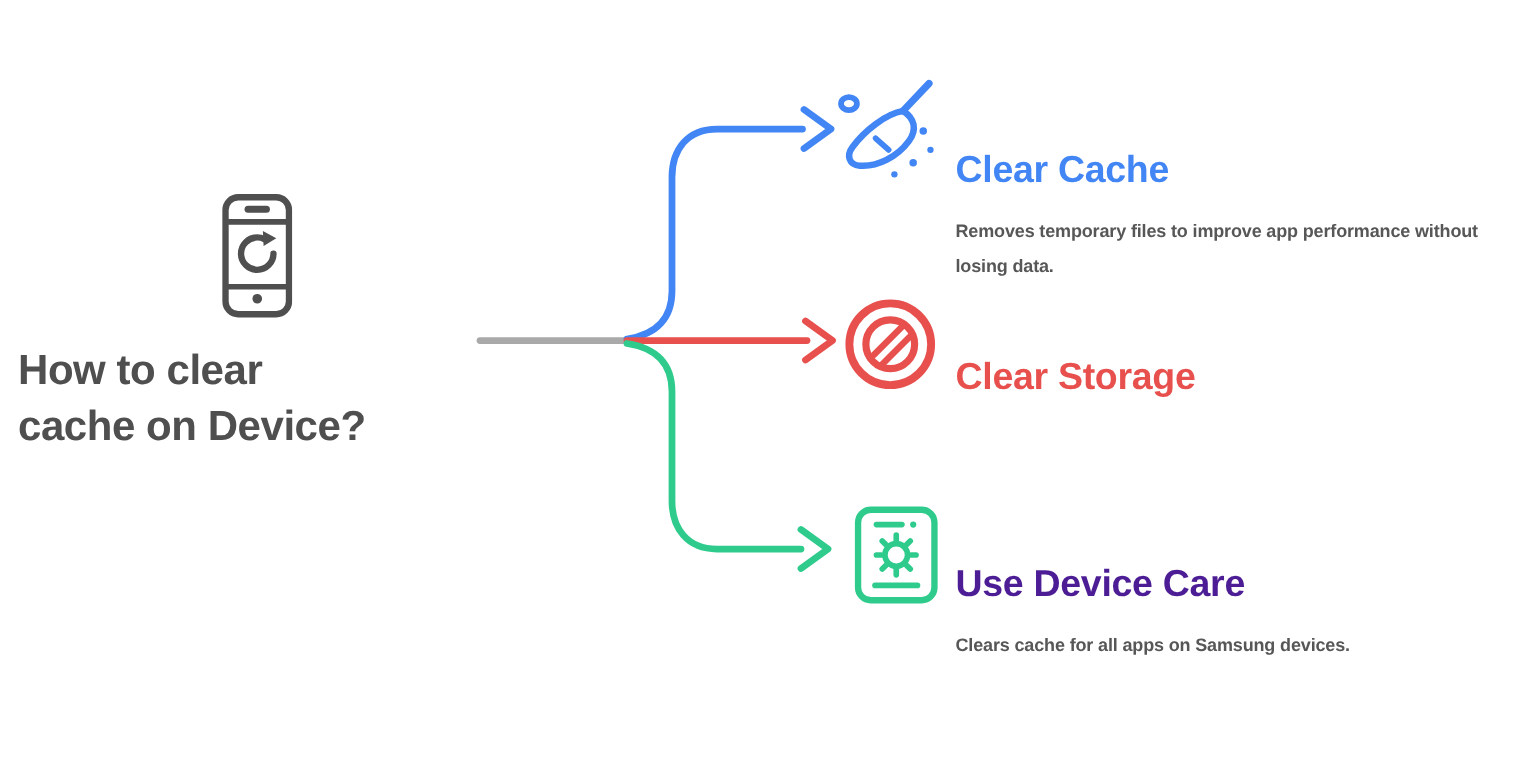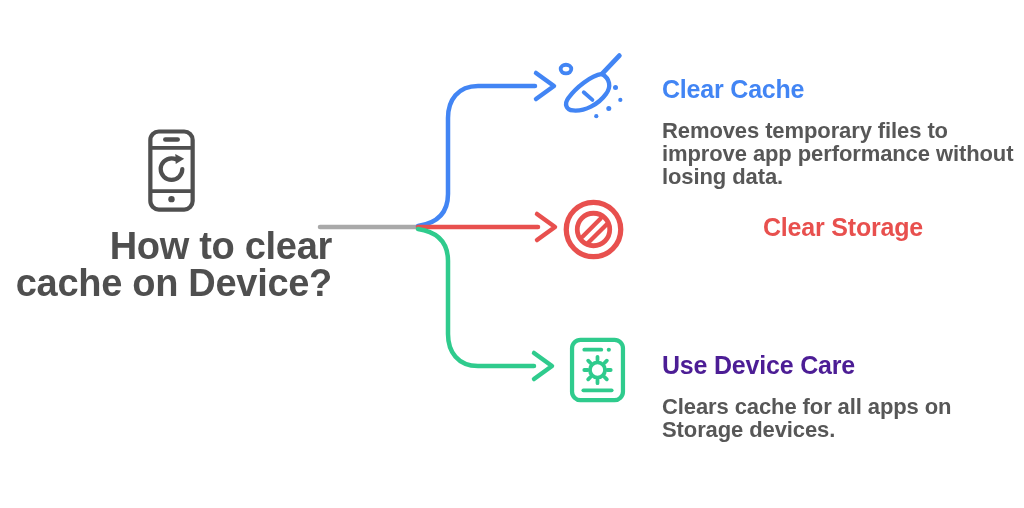--- a/index.html
+++ b/index.html
@@ -7,41 +7,41 @@
     position:relative; width:1024px; height:508px; overflow:hidden;
     background:#ffffff;
     font-family:"Liberation Sans", sans-serif;
   }
   .abs { position:absolute; }
   #connectors { position:absolute; left:0; top:0; width:1024px; height:508px; }
 
   
   #main-title {
     left:12px; top:228px; width:320px;
-    font-size:38px; font-weight:bold; line-height:37px;
-    text-align:right; color:var(--dark-gray); letter-spacing:-0.3px;
+    font-size:28px; font-weight:bold; line-height:37px;
+    text-align:left; color:var(--dark-gray); letter-spacing:-0.3px;
   }
   #center-phone-icon { left:148px; top:129px; }
 
   
   #broom-icon-box  { left:553px; top:47px;  }
   #block-icon-box  { left:561px; top:197px; }
   #device-icon-box { left:569px; top:337px; }
 
   
-  .branch { left:662px; width:362px; }
+  .branch { left:637px; width:362px;margin-top:24px; }
   #branch-0 { top:74px; }
-  #branch-1 { top:212px;text-align:center; }
+  #branch-1 { top:212px; }
   #branch-2 { top:350px; }
   .branch h2 {
     margin:0; font-size:25px; line-height:30px; font-weight:bold;
     letter-spacing:-0.2px;
   }
   .branch p {
-    margin:15px 0 0 0; font-size:22px; line-height:23px; font-weight:bold;
+    margin:15px 0 0 0; font-size:12px; line-height:23px; font-weight:bold;
     color:var(--body-text); letter-spacing:-0.1px;
   }
   svg { display:block; }
 </style>
 </head>
 <body>
 
 <div id="canvas">
 
   <svg id="connectors" viewBox="0 0 1024 508" fill="none" stroke-linecap="round" stroke-linejoin="round">
@@ -117,16 +117,16 @@
     <h2 style="color: rgb(66, 133, 244);">Clear Cache</h2>
     <p>Removes temporary files to improve app performance without losing data.</p>
   </div>
 
   <div class="abs branch" id="branch-1">
     <h2 style="color: rgb(232, 80, 78);">Clear Storage</h2>
   </div>
 
   <div class="abs branch" id="branch-2">
     <h2 style="color: #4c1d95;">Use Device Care</h2>
-    <p>Clears cache for all apps on Storage devices.</p>
+    <p>Clears cache for all apps on Samsung devices.</p>
   </div>
 
 </div>
 
 </body></html>

